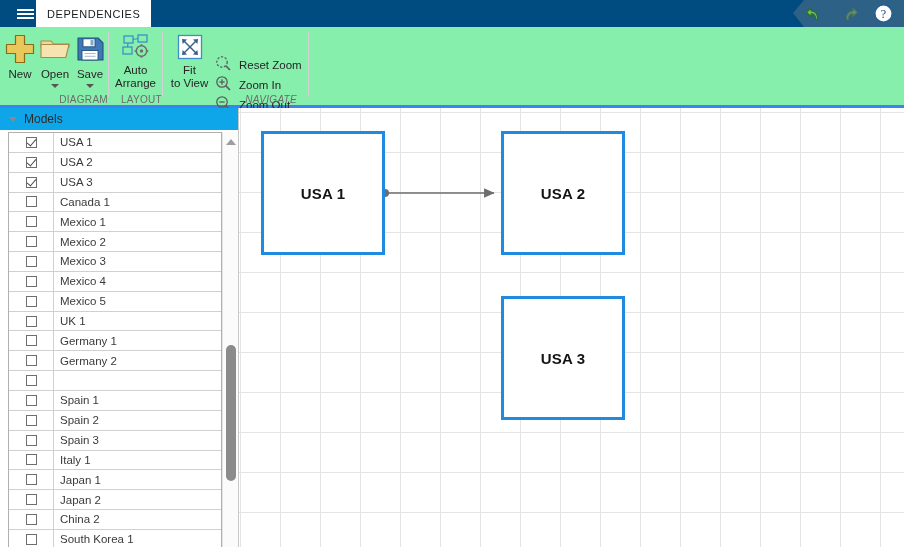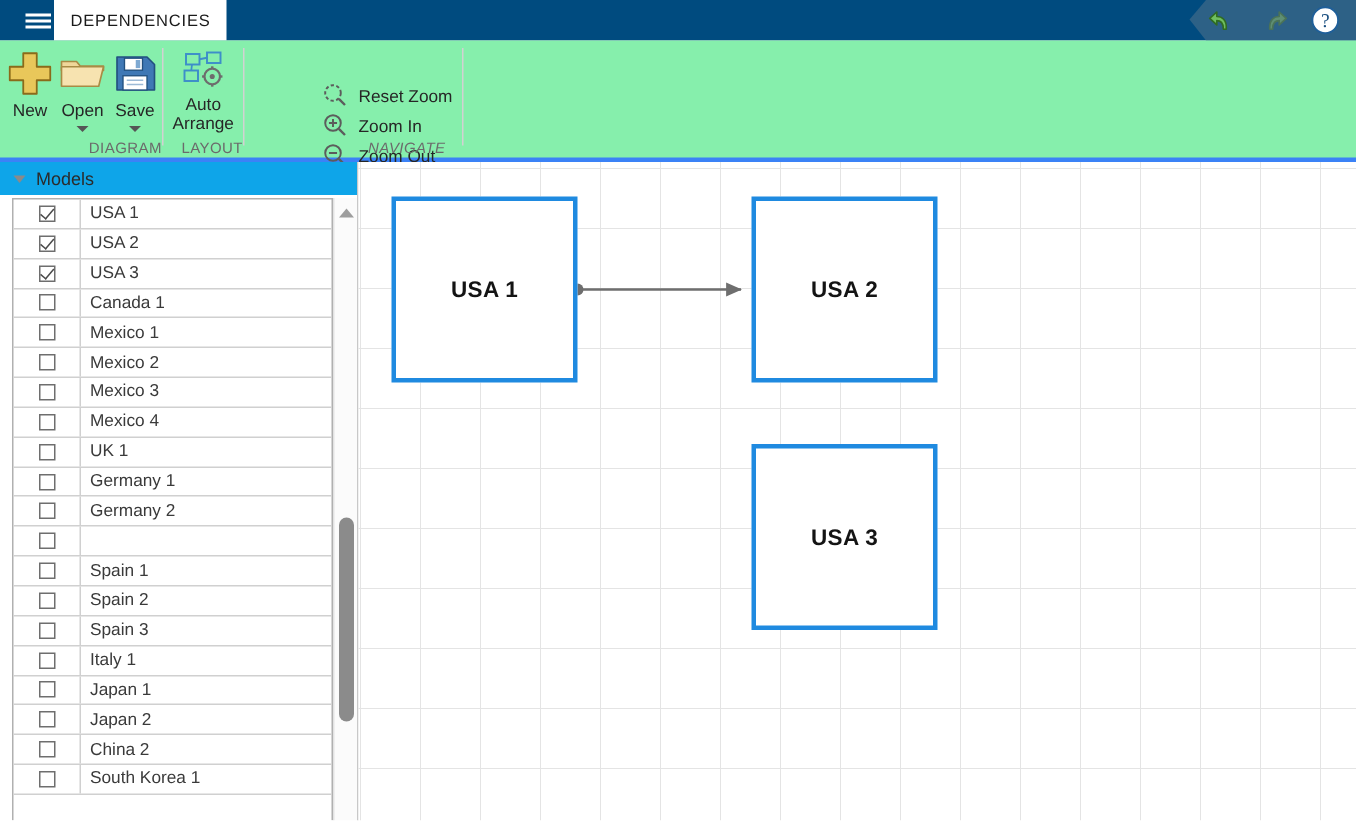--- a/index.html
+++ b/index.html
@@ -416,20 +416,43 @@
           <span>Auto</span><br>
           <span>Arrange</span>
         </span>
       </div>
       <div class="rgroup-label">LAYOUT</div>
     </div>
 
     <div class="rsep" style="left:162px;"></div>
 
     <div class="rgroup" style="left:163px; width:145px;">
+      <div class="rbtn" style="left:0; top:5px; width:53px;">
+        <span class="icon">
+          <svg width="32" height="30" viewBox="0 0 32 30">
+            <rect x="4.5" y="3.5" width="23" height="23" fill="#ffffff" stroke="#3d8ec9" stroke-width="1.3"></rect>
+            <g stroke="#35618a" stroke-width="1.5" fill="none">
+              <line x1="16" y1="15" x2="9.5" y2="8.5"></line>
+              <line x1="16" y1="15" x2="22.5" y2="8.5"></line>
+              <line x1="16" y1="15" x2="9.5" y2="21.5"></line>
+              <line x1="16" y1="15" x2="22.5" y2="21.5"></line>
+            </g>
+            <g fill="#35618a">
+              <path d="M8 7 l5 0.6 l-4.4 4.4 z"></path>
+              <path d="M24 7 l-5 0.6 l4.4 4.4 z"></path>
+              <path d="M8 23 l5 -0.6 l-4.4 -4.4 z"></path>
+              <path d="M24 23 l-5 -0.6 l4.4 -4.4 z"></path>
+            </g>
+          </svg>
+        </span>
+        <span class="lbl">
+          <span>Fit</span><br>
+          <span>to View</span>
+        </span>
+      </div>
 
       <div class="navrow" style="left:52px; top:28px;">
         <span>
           <svg width="17" height="17" viewBox="0 0 17 17">
             <circle cx="7" cy="7" r="5.2" fill="none" stroke="#5c5c5c" stroke-width="1.3" stroke-dasharray="2.2 1.6"></circle>
             <line x1="10.9" y1="10.9" x2="15" y2="15" stroke="#5c5c5c" stroke-width="1.6"></line>
           </svg>
         </span>
         <span class="lbl">Reset Zoom</span>
       </div>
@@ -510,20 +533,26 @@
             <div class="cbcell">
               <div class="cbox"></div>
             </div>
             <div class="namecell">Mexico 3</div>
           </div>
           <div class="row">
             <div class="cbcell">
               <div class="cbox"></div>
             </div>
             <div class="namecell">Mexico 4</div>
+          </div>
+          <div class="row">
+            <div class="cbcell">
+              <div class="cbox"></div>
+            </div>
+            <div class="namecell">Mexico 5</div>
           </div>
           <div class="row">
             <div class="cbcell">
               <div class="cbox"></div>
             </div>
             <div class="namecell">UK 1</div>
           </div>
           <div class="row">
             <div class="cbcell">
               <div class="cbox"></div>

